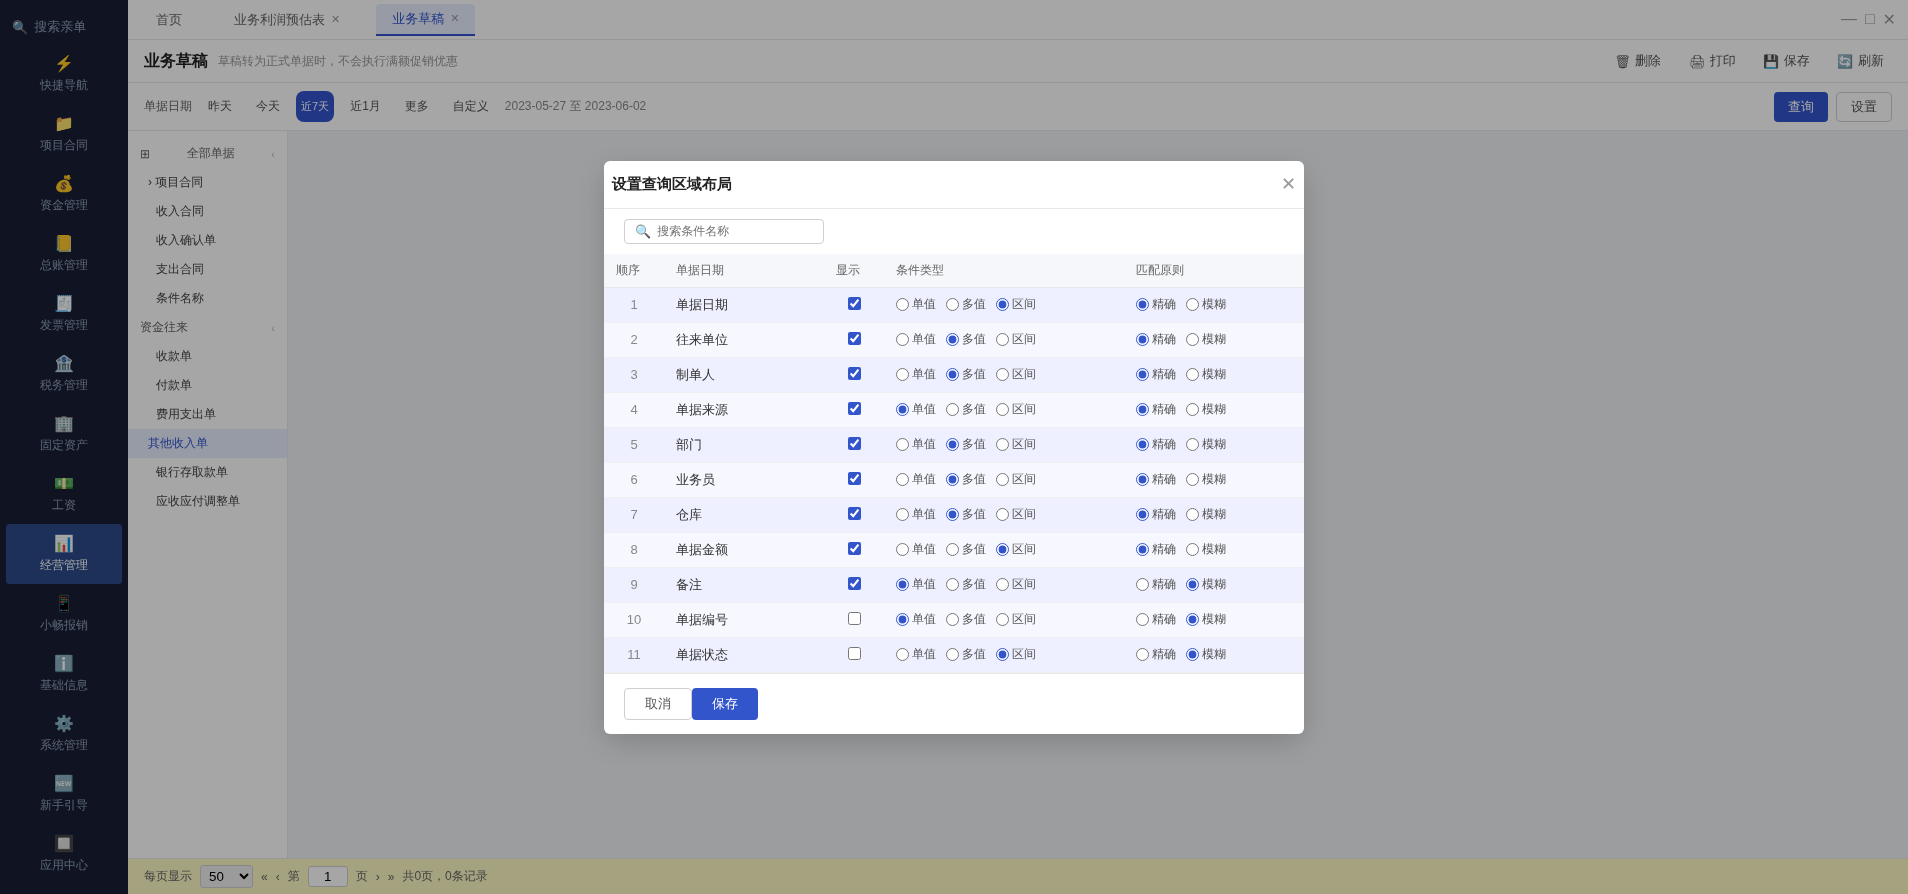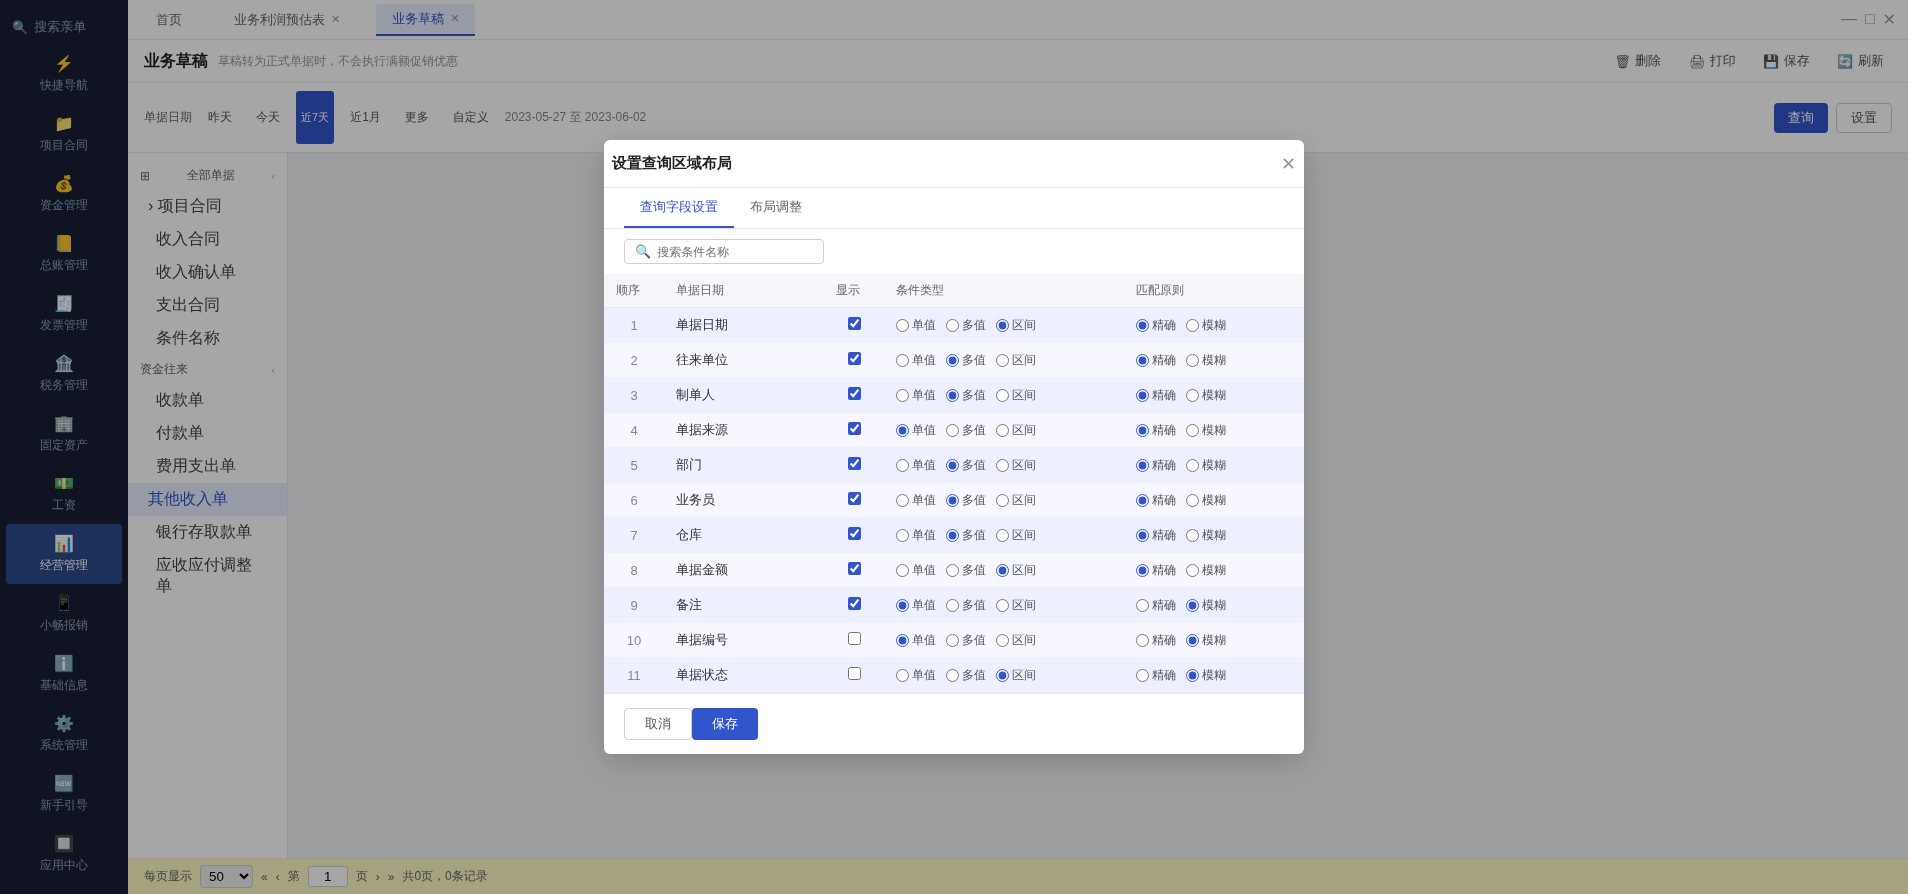--- a/index.html
+++ b/index.html
@@ -39,21 +39,21 @@
     .date-btn.active { background: #3355cc; color: #fff; }
     .date-range { color: #888; font-size: 12px; }
     .toolbar-right { margin-left: auto; display: flex; gap: 8px; }
     .btn-query { background: #3355cc; color: #fff; border: none; padding: 5px 14px; border-radius: 4px; cursor: pointer; font-size: 13px; }
     .btn-set { border: 1px solid #d0d0d0; background: #fff; color: #555; padding: 5px 14px; border-radius: 4px; cursor: pointer; font-size: 13px; }
 
     
     .content-area { display: flex; flex: 1; overflow: hidden; }
     .sidebar-menu { width: 160px; background: #fff; border-right: 1px solid #e8e8e8; padding: 8px 0; flex-shrink: 0; overflow-y: auto; }
     .menu-group { font-size: 12px; color: #666; padding: 6px 12px; display: flex; align-items: center; justify-content: space-between; cursor: pointer; }
-    .menu-item { font-size: 16px; color: #444; padding: 6px 20px; cursor: pointer; }
+    .menu-item { font-size: 12px; color: #444; padding: 6px 20px; cursor: pointer; }
     .menu-item.active { background: #e8eeff; color: #3355cc; font-weight: 500; }
     .collapse-btn { color: #bbb; font-size: 11px; cursor: pointer; }
 
     
     .table-container { flex: 1; overflow: hidden; display: flex; flex-direction: column; }
 
     
     .bottom-bar { background: #fef9c3; border-top: 1px solid #e8e8e8; padding: 6px 16px; display: flex; align-items: center; justify-content: space-between; font-size: 12px; color: #666; }
     .pagination { display: flex; align-items: center; gap: 8px; }
     .page-input { border: 1px solid #d0d0d0; border-radius: 3px; padding: 2px 6px; width: 40px; text-align: center; }
@@ -96,21 +96,21 @@
     
     .modal-footer { padding: 14px 20px; display: flex; border-top: 1px solid #e8e8e8; }
     .btn-cancel { border: 1px solid #d0d0d0; background: #fff; color: #555; padding: 6px 20px; border-radius: 4px; cursor: pointer; font-size: 13px; }
     .btn-save { background: #3355cc; color: #fff; border: none; padding: 6px 20px; border-radius: 4px; cursor: pointer; font-size: 13px; }
 
     
     .modal-table::-webkit-scrollbar { width: 6px; }
     .modal-table::-webkit-scrollbar-thumb { background: #ccc; border-radius: 3px; }
 
     .no-data { padding: 20px; color: #bbb; text-align: center; font-size: 13px; }
-    .tag-7days { background: #3355cc; color: #fff; border-radius: 3px; padding: 19px 5px; font-size: 11px; }
+    .tag-7days { background: #3355cc; color: #fff; border-radius: 8px; padding: 8px 5px; font-size: 11px; }
   </style>
 </head>
 <body>
 
 <div class="app">
 
   <div class="sidebar">
     <div class="sidebar-search">
       <span>🔍</span>
       <span>搜索亲单</span>
@@ -290,28 +290,20 @@
 <div class="overlay">
   <div class="modal">
 
     <div class="modal-header">
       <span class="modal-title">设置查询区域布局</span>
       <span class="modal-close">✕</span>
     </div>
 
     <div class="modal-body">
 
-      <div class="modal-tabs">
-        <div class="modal-tab active">
-          <span>查询字段设置</span>
-        </div>
-        <div class="modal-tab">
-          <span>布局调整</span>
-        </div>
-      </div>
 
       <div class="modal-search">
         <div class="search-box">
           <span class="search-icon">🔍</span>
           <input type="text" placeholder="搜索条件名称" style="">
         </div>
       </div>
 
       <div class="modal-table">
         <table>

